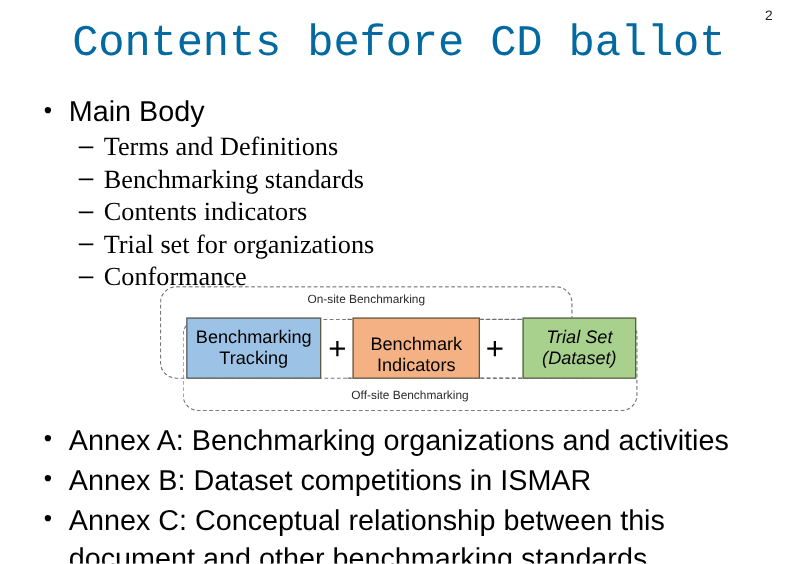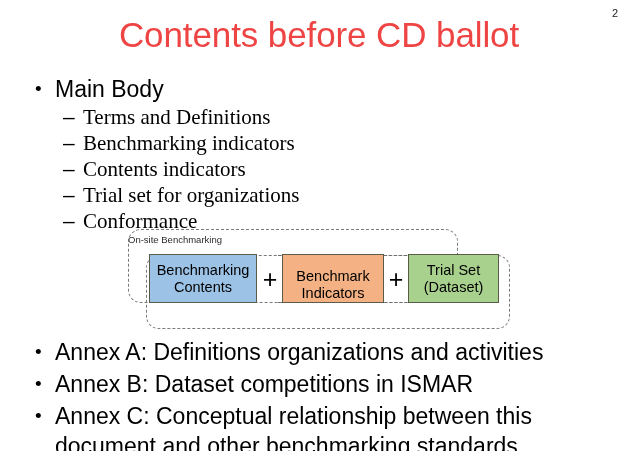--- a/index.html
+++ b/index.html
@@ -32,23 +32,24 @@
 
   
   #title {
     position: absolute;
     top: 14px;
     left: 0;
     width: 638px;
     text-align: center;
     font-size: 35px;
     line-height: 42px;
-    color: #ef4444;
+    color: #0369a1;
     letter-spacing: -0.1px;
     white-space: nowrap;
+    font-family: Liberation Mono, monospace;
   }
 
   
   .lvl1 {
     position: absolute;
     left: 30px;
     width: 600px;
     font-size: 23px;
     line-height: 30px;
     color: #000000;
@@ -118,21 +119,21 @@
     position: absolute;
     font-size: 9.5px;
     line-height: 12px;
     color: #2b2b2b;
     white-space: nowrap;
   }
   #onsite-label {
     left: 0px;
     top: 5px;
     width: 330px;
-    text-align: left;
+    text-align: center;
   }
   #offsite-label {
     left: 18px;
     top: 82px;
     width: 364px;
     text-align: center;
   }
 
   .dashline {
     position: absolute;
@@ -172,25 +173,26 @@
   }
   #box-indicators {
     left: 154px;
     top: 25px;
     width: 102px;
     height: 49px;
     background: #F4B183;
     justify-content: flex-end;
   }
   #box-trialset {
-    left: 280px;
+    left: 290px;
     top: 25px;
     width: 91px;
     height: 49px;
     background: #A9D18E;
+    font-style: italic;
   }
   .plus {
     position: absolute;
     font-size: 25px;
     line-height: 25px;
     color: #000000;
     width: 24px;
     text-align: center;
     font-weight: 400;
   }
@@ -210,21 +212,21 @@
     <span class="marker">•</span>
     <span class="txt">Main Body</span>
   </div>
 
   <div class="lvl2" style="top:104px;">
     <span class="marker">–</span>
     <span class="txt">Terms and Definitions</span>
   </div>
   <div class="lvl2" style="top:130px;">
     <span class="marker">–</span>
-    <span class="txt">Benchmarking indicators</span>
+    <span class="txt">Benchmarking standards</span>
   </div>
   <div class="lvl2" style="top:156px;">
     <span class="marker">–</span>
     <span class="txt">Contents indicators</span>
   </div>
   <div class="lvl2" style="top:182px;">
     <span class="marker">–</span>
     <span class="txt">Trial set for organizations</span>
   </div>
   <div class="lvl2" style="top:208px;">
@@ -234,45 +236,46 @@
 
   <div id="diagram">
 
     <div class="dashrect" id="offsite-rect"></div>
     <div class="dashrect" id="onsite-rect"></div>
 
     <div class="dashline" id="dashline-top"></div>
     <div class="dashline" id="dashline-bottom"></div>
 
     <div class="dashlabel" id="onsite-label">On-site Benchmarking</div>
+    <div class="dashlabel" id="offsite-label">Off-site Benchmarking</div>
 
     <div class="nodebox" id="box-processes">
       <span>Benchmarking</span>
-      <span>Contents</span>
+      <span>Tracking</span>
     </div>
 
     <div class="plus" id="plus-1">+</div>
 
     <div class="nodebox" id="box-indicators">
       <span>Benchmark</span>
       <span>Indicators</span>
     </div>
 
     <div class="plus" id="plus-2">+</div>
 
     <div class="nodebox" id="box-trialset">
       <span>Trial Set</span>
       <span>(Dataset)</span>
     </div>
 
   </div>
 
   <div class="lvl1" style="top:337px;">
     <span class="marker">•</span>
-    <span class="txt">Annex A: Definitions organizations and activities</span>
+    <span class="txt">Annex A: Benchmarking organizations and activities</span>
   </div>
   <div class="lvl1" style="top:369px;">
     <span class="marker">•</span>
     <span class="txt">Annex B: Dataset competitions in ISMAR</span>
   </div>
   <div class="lvl1" style="top:401px; width:590px;">
     <span class="marker">•</span>
     <span class="txt">Annex C: Conceptual relationship between this document and other benchmarking standards</span>
   </div>
 

